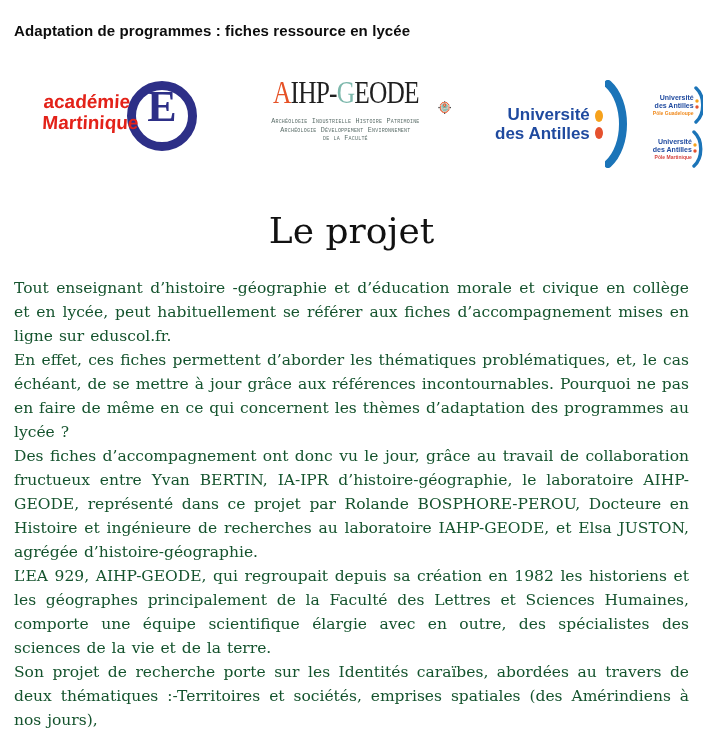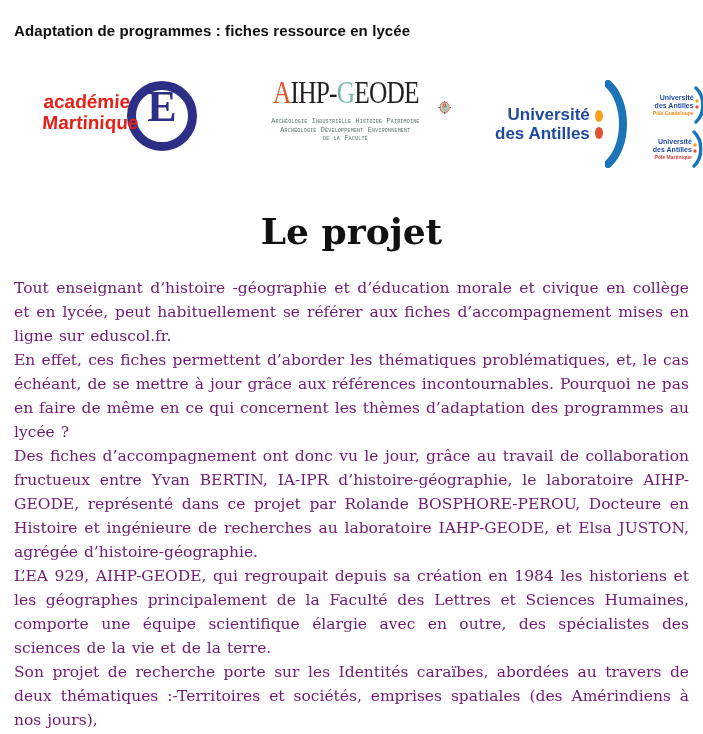--- a/index.html
+++ b/index.html
@@ -94,35 +94,35 @@
     color:#1f4a9f;
     text-align:right;
     white-space:nowrap;
   }
   .ua-mini-sub{font-size:5px;line-height:6px;}
   .sub-guadeloupe{color:#f08a1d;}
   .sub-martinique{color:#d64541;}
   
   .section-title{
     font-family:"DejaVu Serif", serif;
-    font-weight:bold;
+    font-weight:normal;
     font-size:36px;
     color:#111111;
     text-align:center;
     margin:44px 0 0 0;
     line-height:46px;
   }
   
   .article{margin-top:22px;}
   .article p{
     margin:0 14px;
     font-size:15.5px;
     line-height:24px;
     text-align:justify;
-    color:#701a75;
+    color:#14532d;
     word-spacing:1px;
   }
 </style>
 </head>
 <body>
 
 <h1 class="page-title">Adaptation de programmes : fiches ressource en lycée</h1>
 
 <div class="logo-row">
 
@@ -207,16 +207,16 @@
   </div>
 
 </div>
 
 <h2 class="section-title">Le projet</h2>
 
 <div class="article">
   <p>Tout enseignant d’histoire -géographie et d’éducation morale et civique en collège et en lycée, peut habituellement se référer aux fiches d’accompagnement mises en ligne sur eduscol.fr.</p>
   <p>En effet, ces fiches permettent d’aborder les thématiques problématiques, et, le cas échéant, de se mettre à jour grâce aux références incontournables. Pourquoi ne pas en faire de même en ce qui concernent les thèmes d’adaptation des programmes au lycée ?</p>
   <p>Des fiches d’accompagnement ont donc vu le jour, grâce au travail de collaboration fructueux entre Yvan BERTIN, IA-IPR d’histoire-géographie, le laboratoire AIHP-GEODE, représenté dans ce projet par Rolande BOSPHORE-PEROU, Docteure en Histoire et ingénieure de recherches au laboratoire IAHP-GEODE, et Elsa JUSTON, agrégée d’histoire-géographie.</p>
-  <p>L’EA 929, AIHP-GEODE, qui regroupait depuis sa création en 1984 les historiens et les géographes principalement de la Faculté des Lettres et Sciences Humaines, comporte une équipe scientifique élargie avec en outre, des spécialistes des sciences de la vie et de la terre.</p>
+  <p>L’EA 929, AIHP-GEODE, qui regroupait depuis sa création en 1982 les historiens et les géographes principalement de la Faculté des Lettres et Sciences Humaines, comporte une équipe scientifique élargie avec en outre, des spécialistes des sciences de la vie et de la terre.</p>
   <p>Son projet de recherche porte sur les Identités caraïbes, abordées au travers de deux thématiques :-Territoires et sociétés, emprises spatiales (des Amérindiens à nos jours),</p>
 
 </div>
 
 </body></html>

